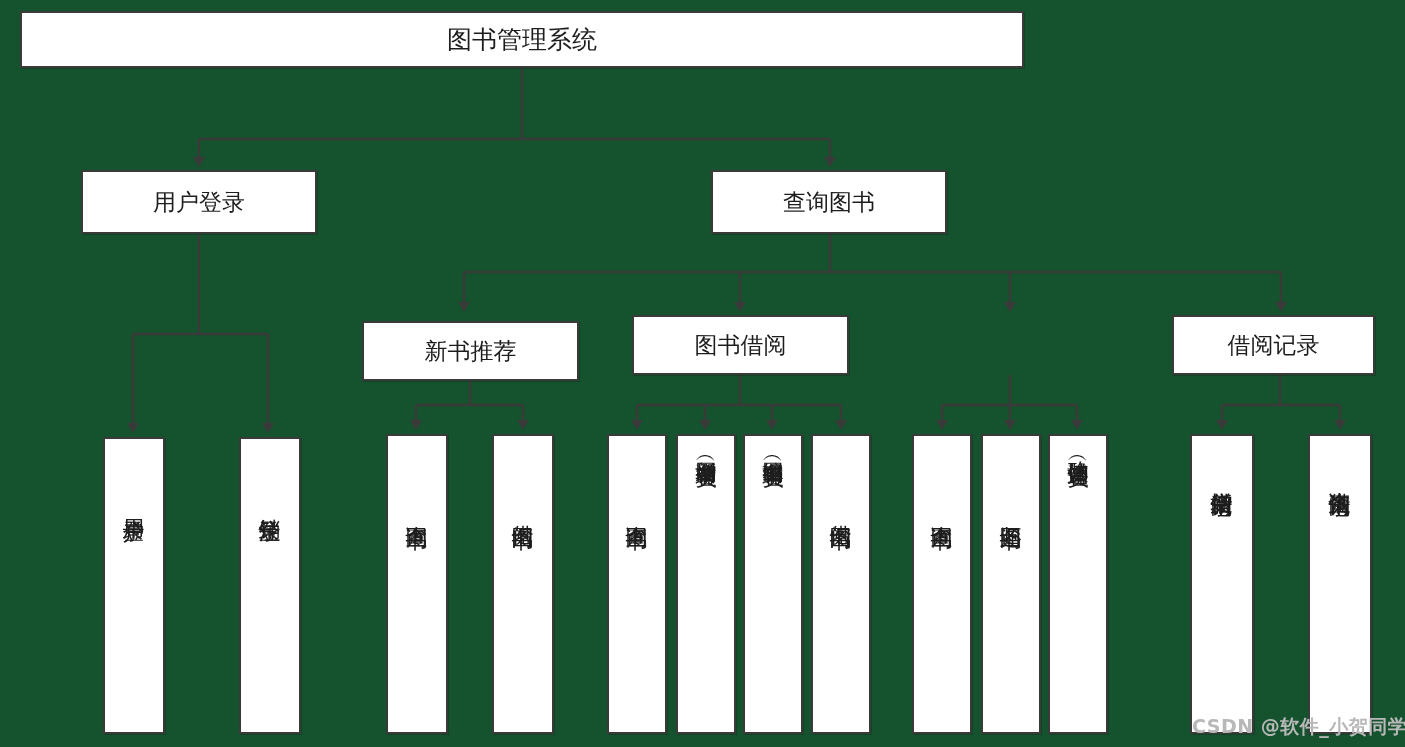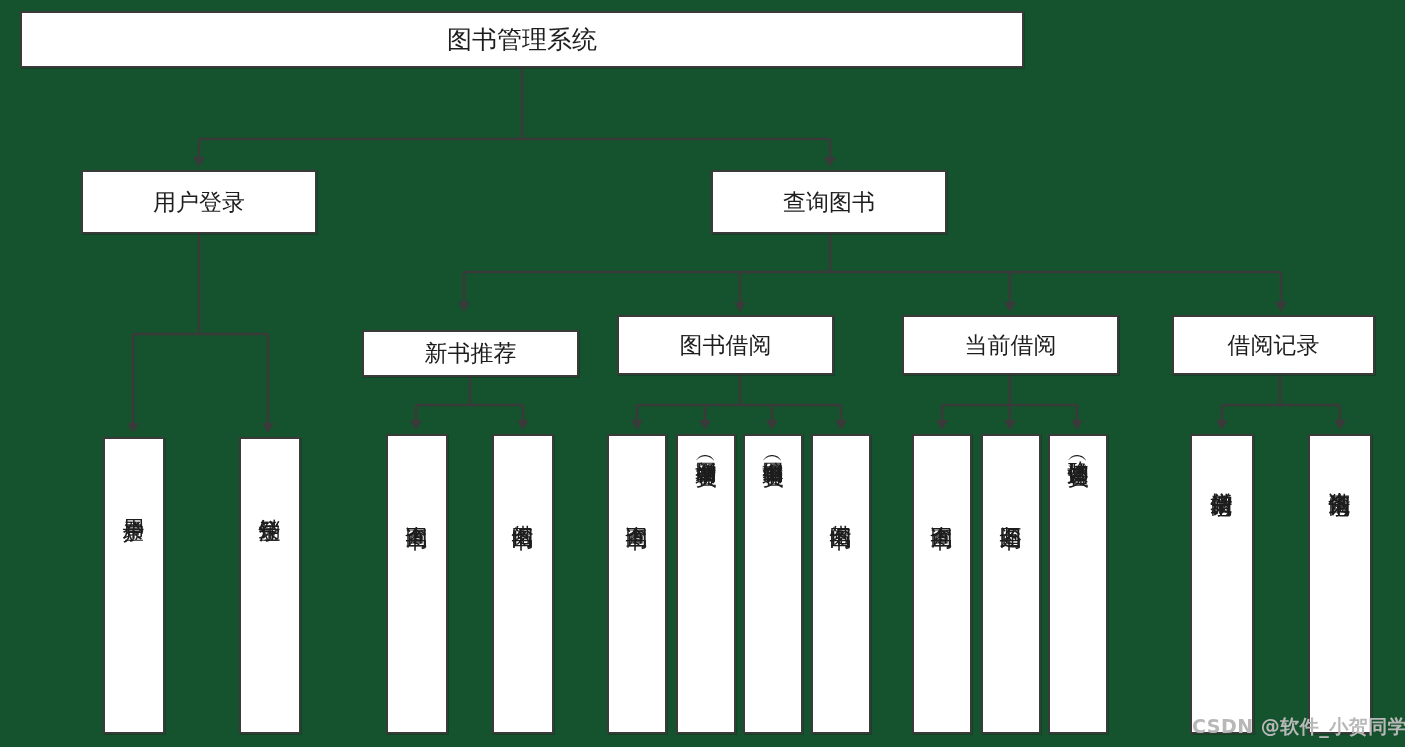--- a/index.html
+++ b/index.html
@@ -125,28 +125,25 @@
     <span class="lbl">图书管理系统</span>
   </div>
 
   <div class="node node-l2" style="left:81px; top:170px; width:236px; height:64px;">
     <span class="lbl">用户登录</span>
   </div>
   <div class="node node-l2" style="left:711px; top:170px; width:236px; height:64px;">
     <span class="lbl">查询图书</span>
   </div>
 
-  <div class="node node-l3" style="left:362px; top:330px; width:217px; height:47px;">
+  <div class="node node-l3" style="left:362px; top:321px; width:217px; height:60px;">
     <span class="lbl">新书推荐</span>
   </div>
-  <div class="node node-l3" style="left:617px; top:315px; width:217px; height:60px;">
+  <div class="node node-l3" style="left:632px; top:315px; width:217px; height:60px;">
     <span class="lbl">图书借阅</span>
-  </div>
-  <div class="node node-l3" style="left:902px; top:315px; width:217px; height:60px;">
-    <span class="lbl">当前借阅</span>
   </div>
   <div class="node node-l3" style="left:1172px; top:315px; width:203px; height:60px;">
     <span class="lbl">借阅记录</span>
   </div>
 
   <div class="node node-leaf" style="left:103px; top:437px; width:62px; height:297px; padding-top:62px;">
     <span class="lbl">用户登录</span>
   </div>
   <div class="node node-leaf" style="left:239px; top:437px; width:62px; height:297px; padding-top:62px;">
     <span class="lbl">注销登录</span>

